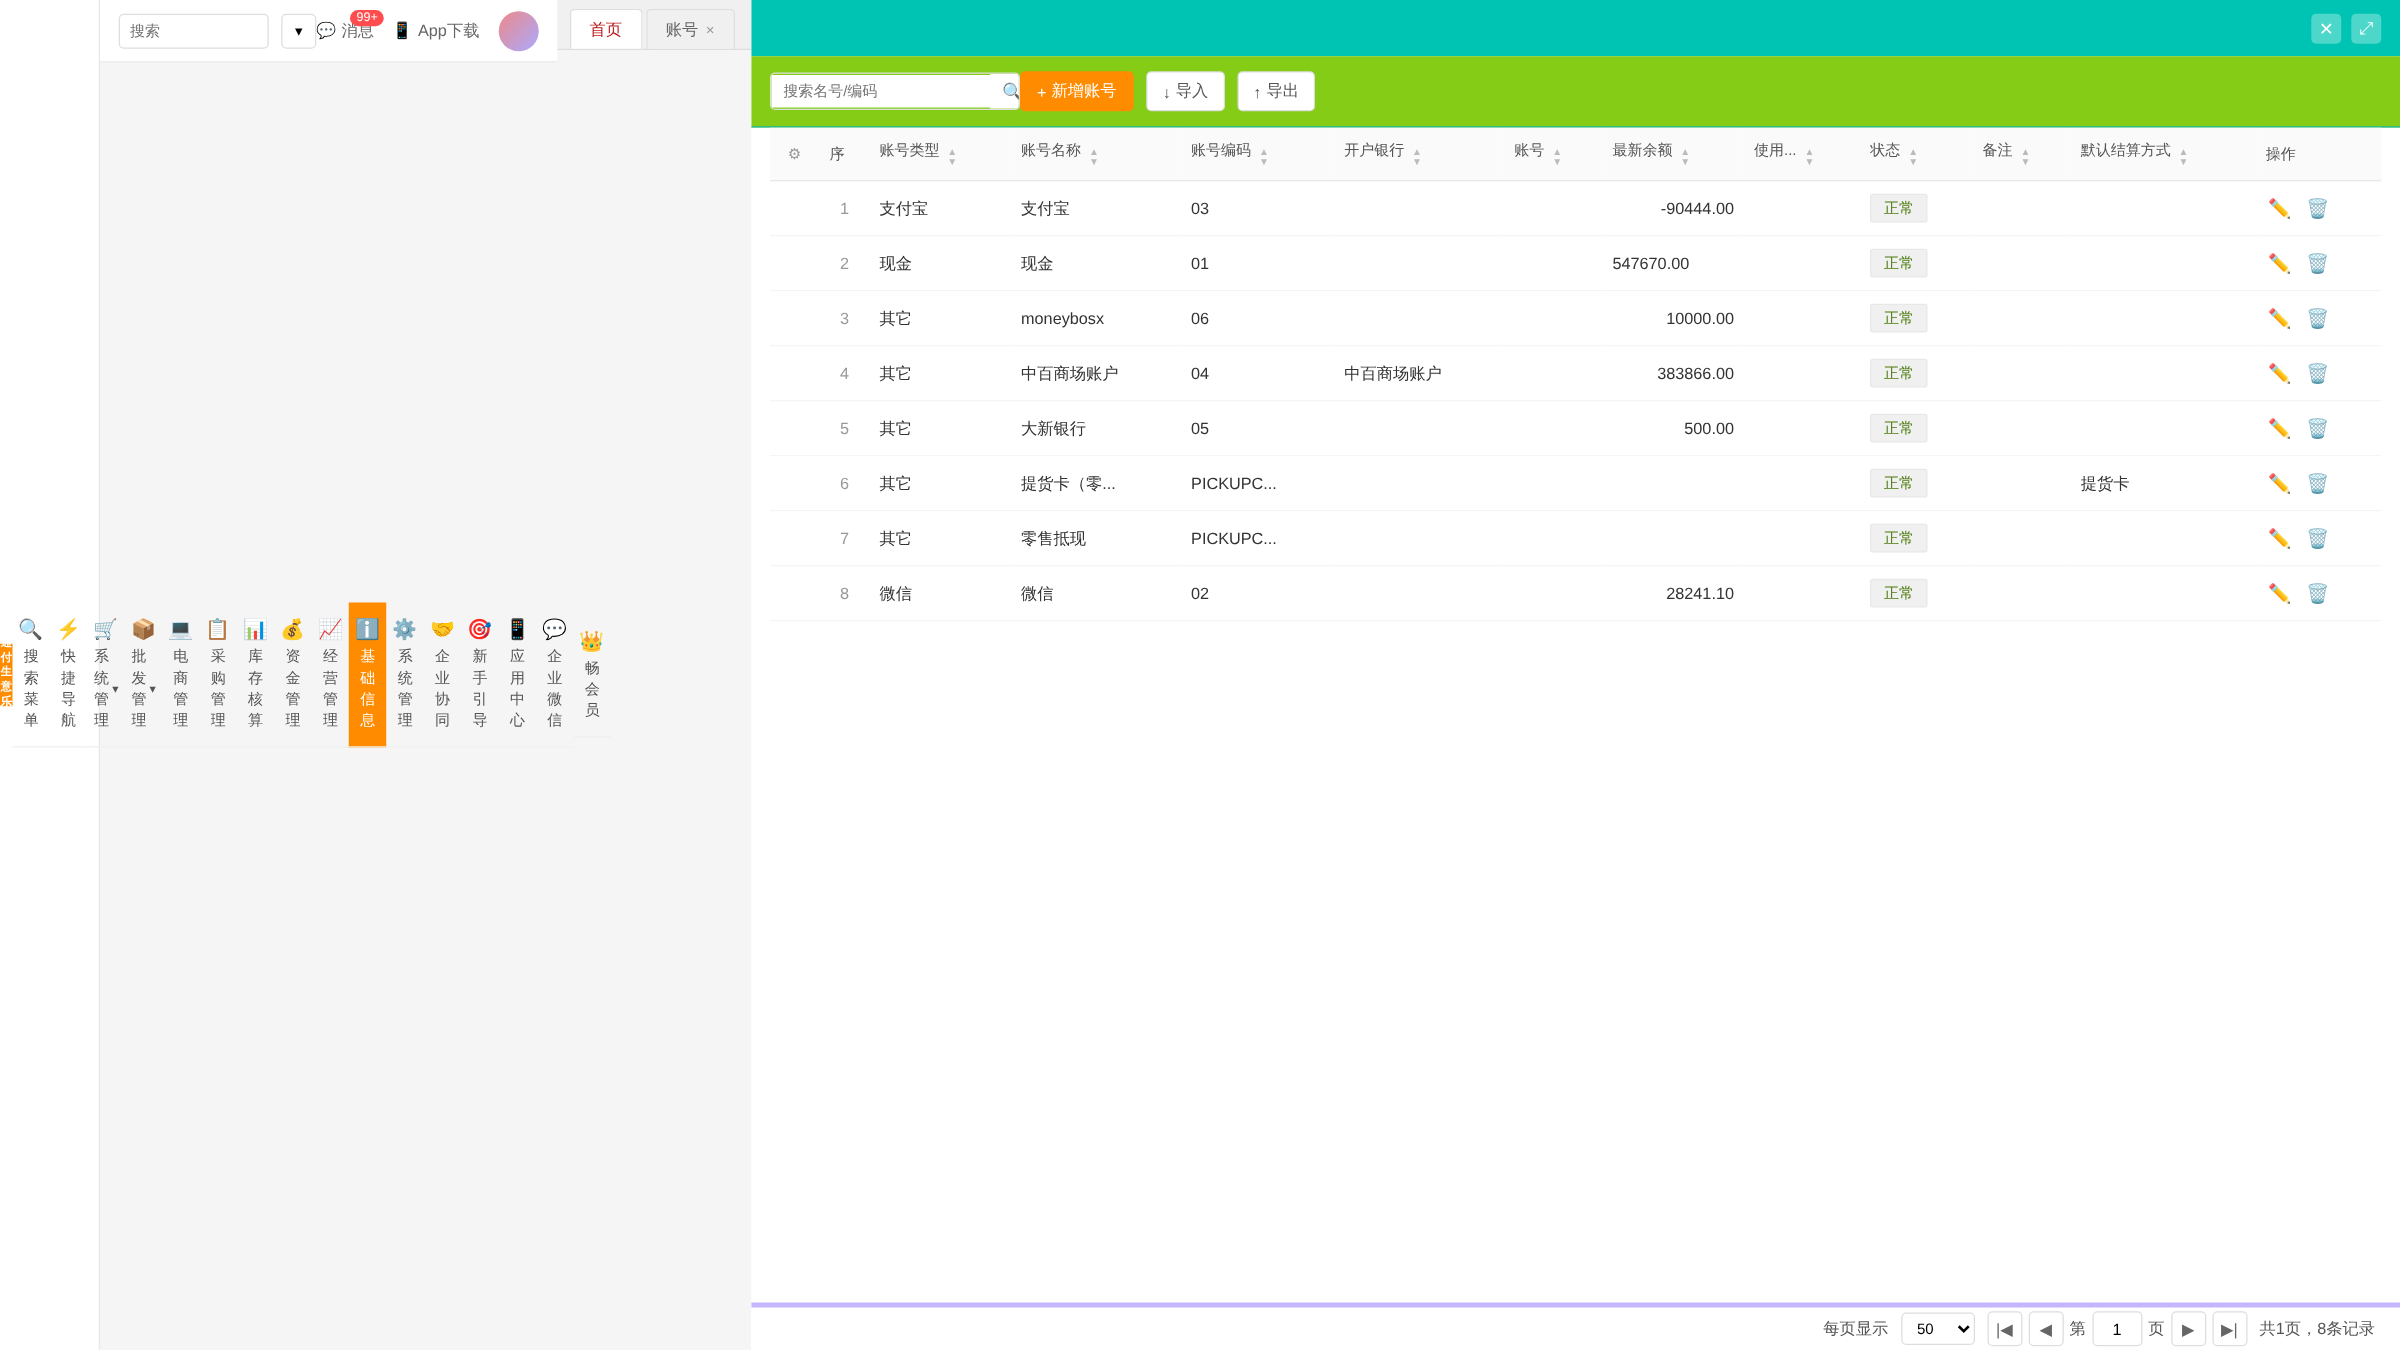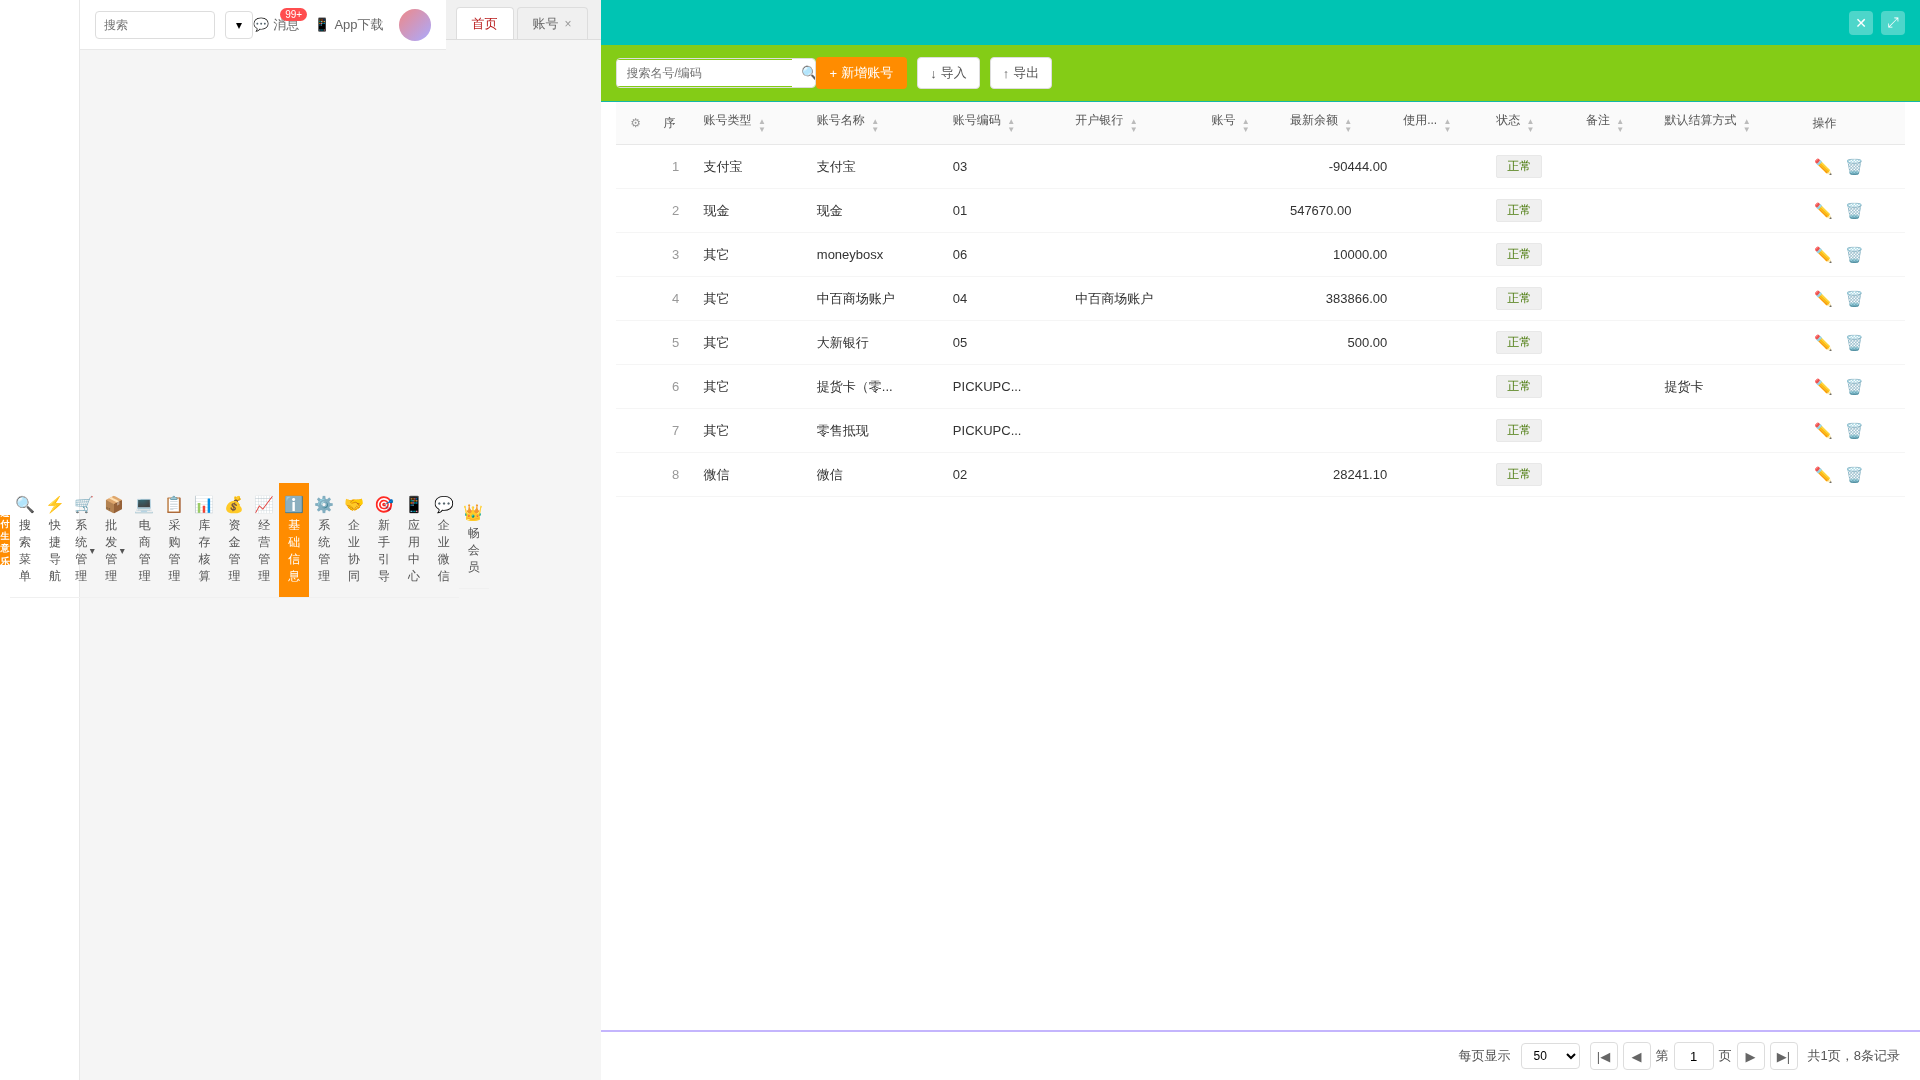--- a/index.html
+++ b/index.html
@@ -289,22 +289,22 @@
       border: none;
       cursor: pointer;
       color: #999;
       font-size: 15px;
       padding: 2px;
     }
     .gear-col { width: 40px; text-align: center; color: #999; cursor: pointer; }
 
     
     .footer {
-      height: 50px;
-      border-top: 2px solid #c4b5fd;
+      height: 38px;
+      border-top: 4px solid #c4b5fd;
       display: flex;
       align-items: center;
       justify-content: flex-end;
       padding: 0 20px;
       gap: 10px;
       background: white;
       flex-shrink: 0;
       font-size: 13px;
       color: #555;
     }

